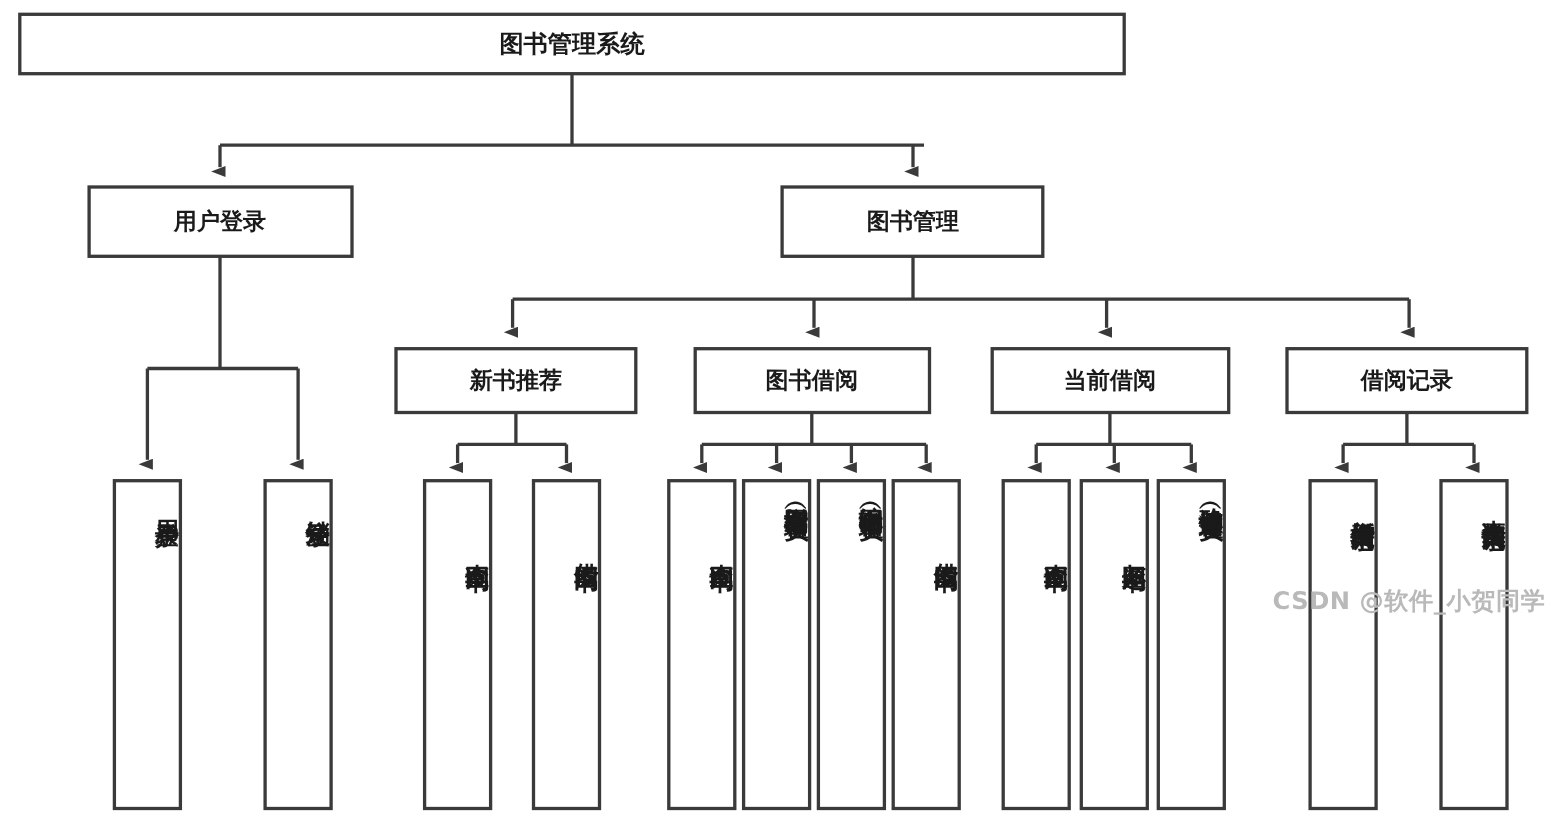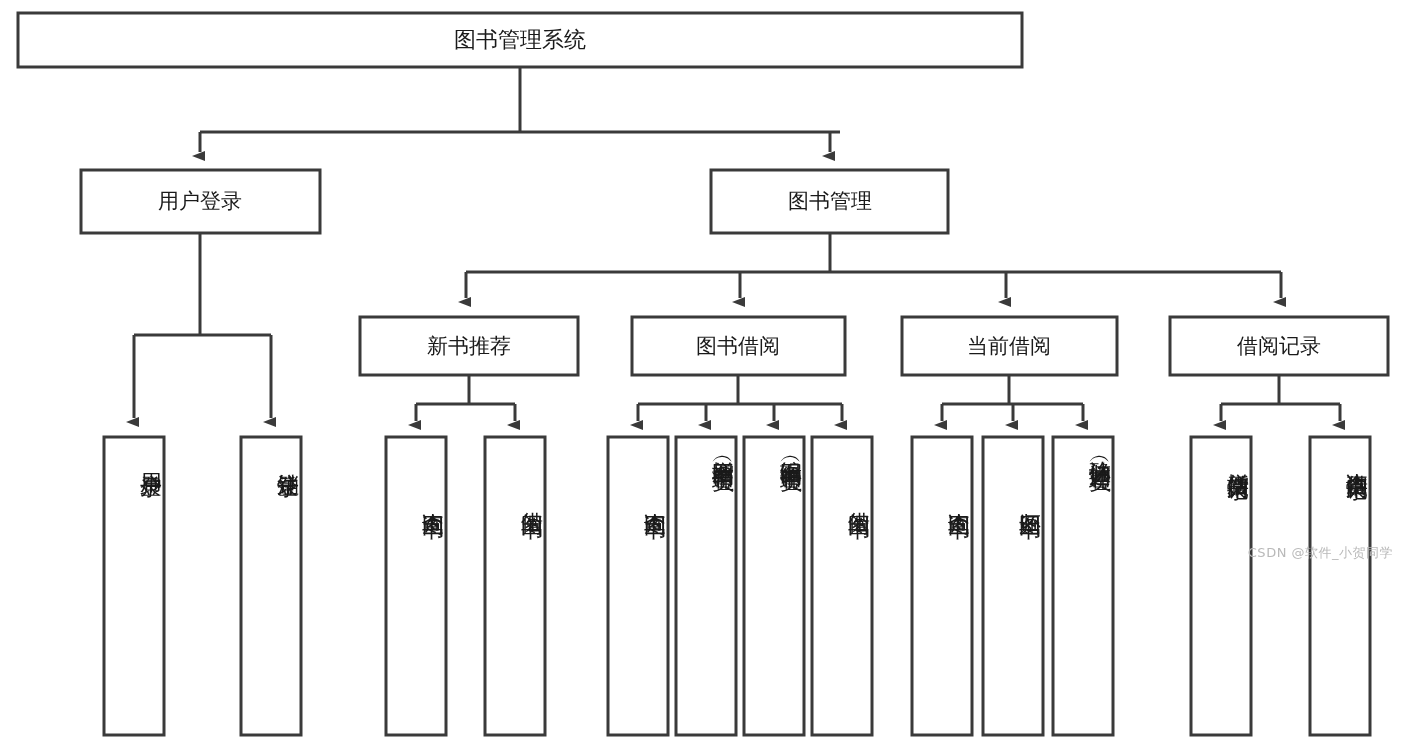--- a/index.html
+++ b/index.html
@@ -11,20 +11,21 @@
     width: 1405px;
     height: 747px;
     font-family: "DejaVu Sans", "Liberation Sans", sans-serif;
     overflow: hidden;
   }
   #diagram-root {
     position: relative;
     width: 1405px;
     height: 568px;
     background: #ffffff;
+    font-weight: bold;
   }
   svg.diagram-canvas {
     position: absolute;
     top: 0;
     left: 0;
     width: 1405px;
     height: 747px;
   }
   .node-box {
     fill: #ffffff;
@@ -59,24 +60,24 @@
     font-size: 22px;
     line-height: 1.16;
     color: #1a1a1a;
     letter-spacing: 1.5px;
     text-align: center;
     white-space: nowrap;
     pointer-events: none;
   }
   .watermark {
     position: absolute;
-    right: 12px;
+    right: 0;
     bottom: 6px;
     font-family: "DejaVu Sans", "Liberation Sans", sans-serif;
-    font-size: 13px;
+    font-size: 22px;
     color: #b9b9b9;
     white-space: nowrap;
     letter-spacing: 0.5px;
   }
 </style>
 </head>
 <body>
 
 <div id="diagram-root">
 

